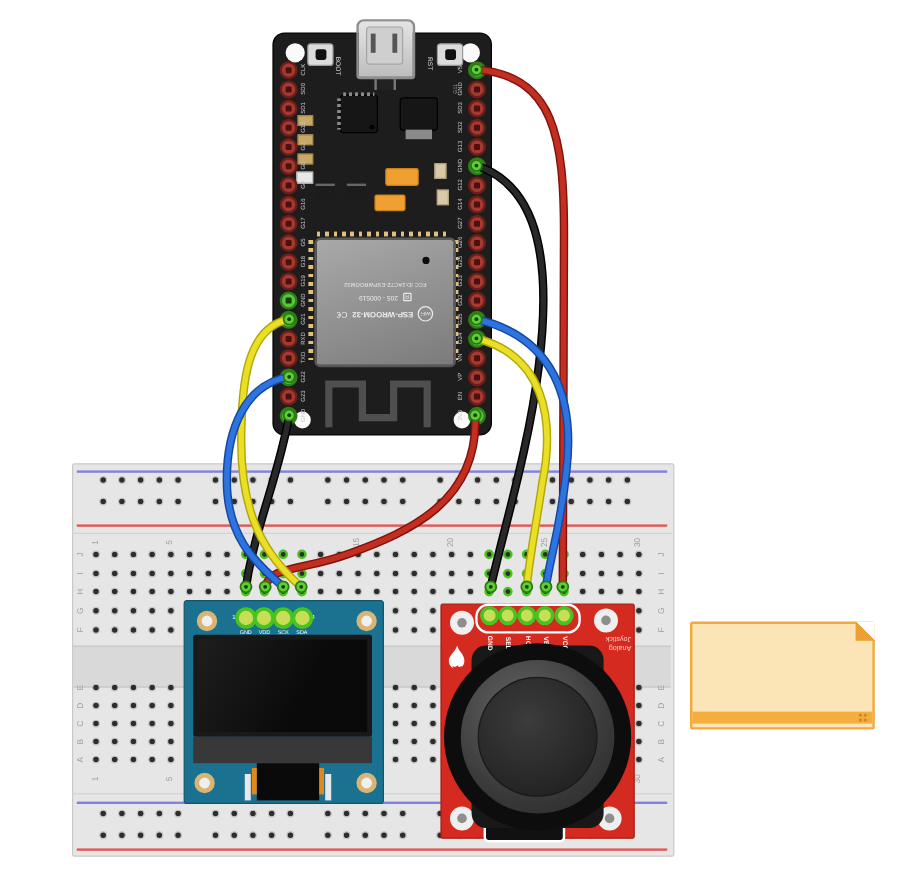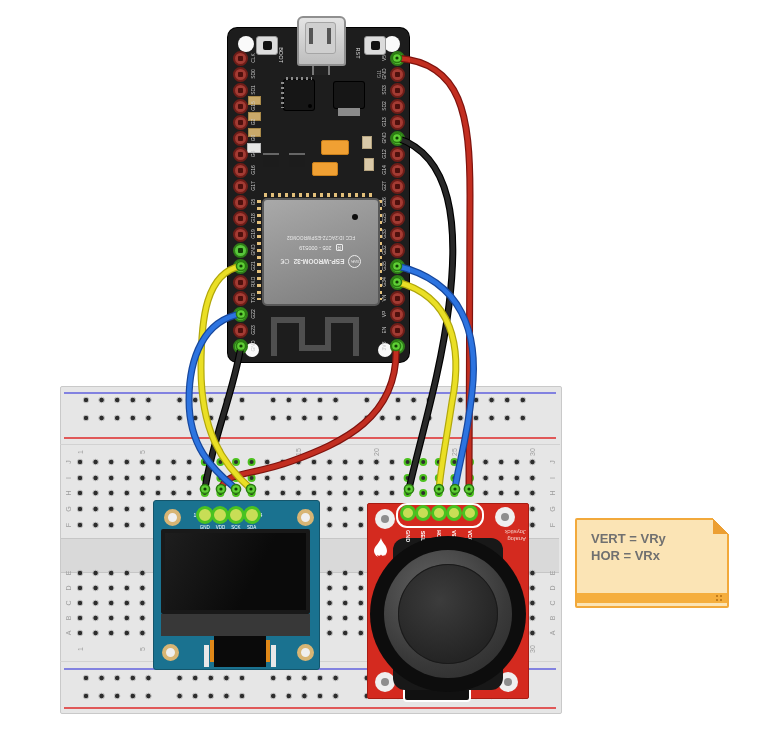--- a/index.html
+++ b/index.html
@@ -685,24 +685,20 @@
       <path d="M241,314 C204,320 189,358 189,400 C189,446 211,468 236,489" fill="none" stroke="#17479c" stroke-width="7" stroke-linecap="round"></path>
       <path d="M241,314 C204,320 189,358 189,400 C189,446 211,468 236,489" fill="none" stroke="#2d74e0" stroke-width="4.6" stroke-linecap="round"></path>
       <circle cx="241" cy="314" r="4.6" fill="#5fcf35" stroke="#2a7a10" stroke-width="1.5"></circle>
       <circle cx="241" cy="314" r="1.6" fill="#123f04"></circle>
       <circle cx="236" cy="489" r="4.6" fill="#5fcf35" stroke="#2a7a10" stroke-width="1.5"></circle>
       <circle cx="236" cy="489" r="1.6" fill="#123f04"></circle>
     </svg>
 
   <div id="note" class="abs">
     <div id="note-fold"></div>
-    <div id="note-text">
-      <div>VERT = VRy</div>
-      <div>HOR = VRx</div>
-    </div>
     <div id="note-bar"></div>
     <div id="note-grip"></div>
   </div>
 <span class="bb-letter rot-ccw" style="left: 68px; top: 462px; position: absolute;">J</span>
     <span class="bb-letter rot-ccw" style="left: 552px; top: 462px; position: absolute;">J</span>
     <span class="bb-letter rot-ccw" style="left: 68px; top: 478px; position: absolute;">I</span>
     <span class="bb-letter rot-ccw" style="left: 552px; top: 478px; position: absolute;">I</span>
     <span class="bb-letter rot-ccw" style="left: 68px; top: 493px; position: absolute;">H</span>
     <span class="bb-letter rot-ccw" style="left: 552px; top: 493px; position: absolute;">H</span>
     <span class="bb-letter rot-ccw" style="left: 68px; top: 509px; position: absolute;">G</span>

